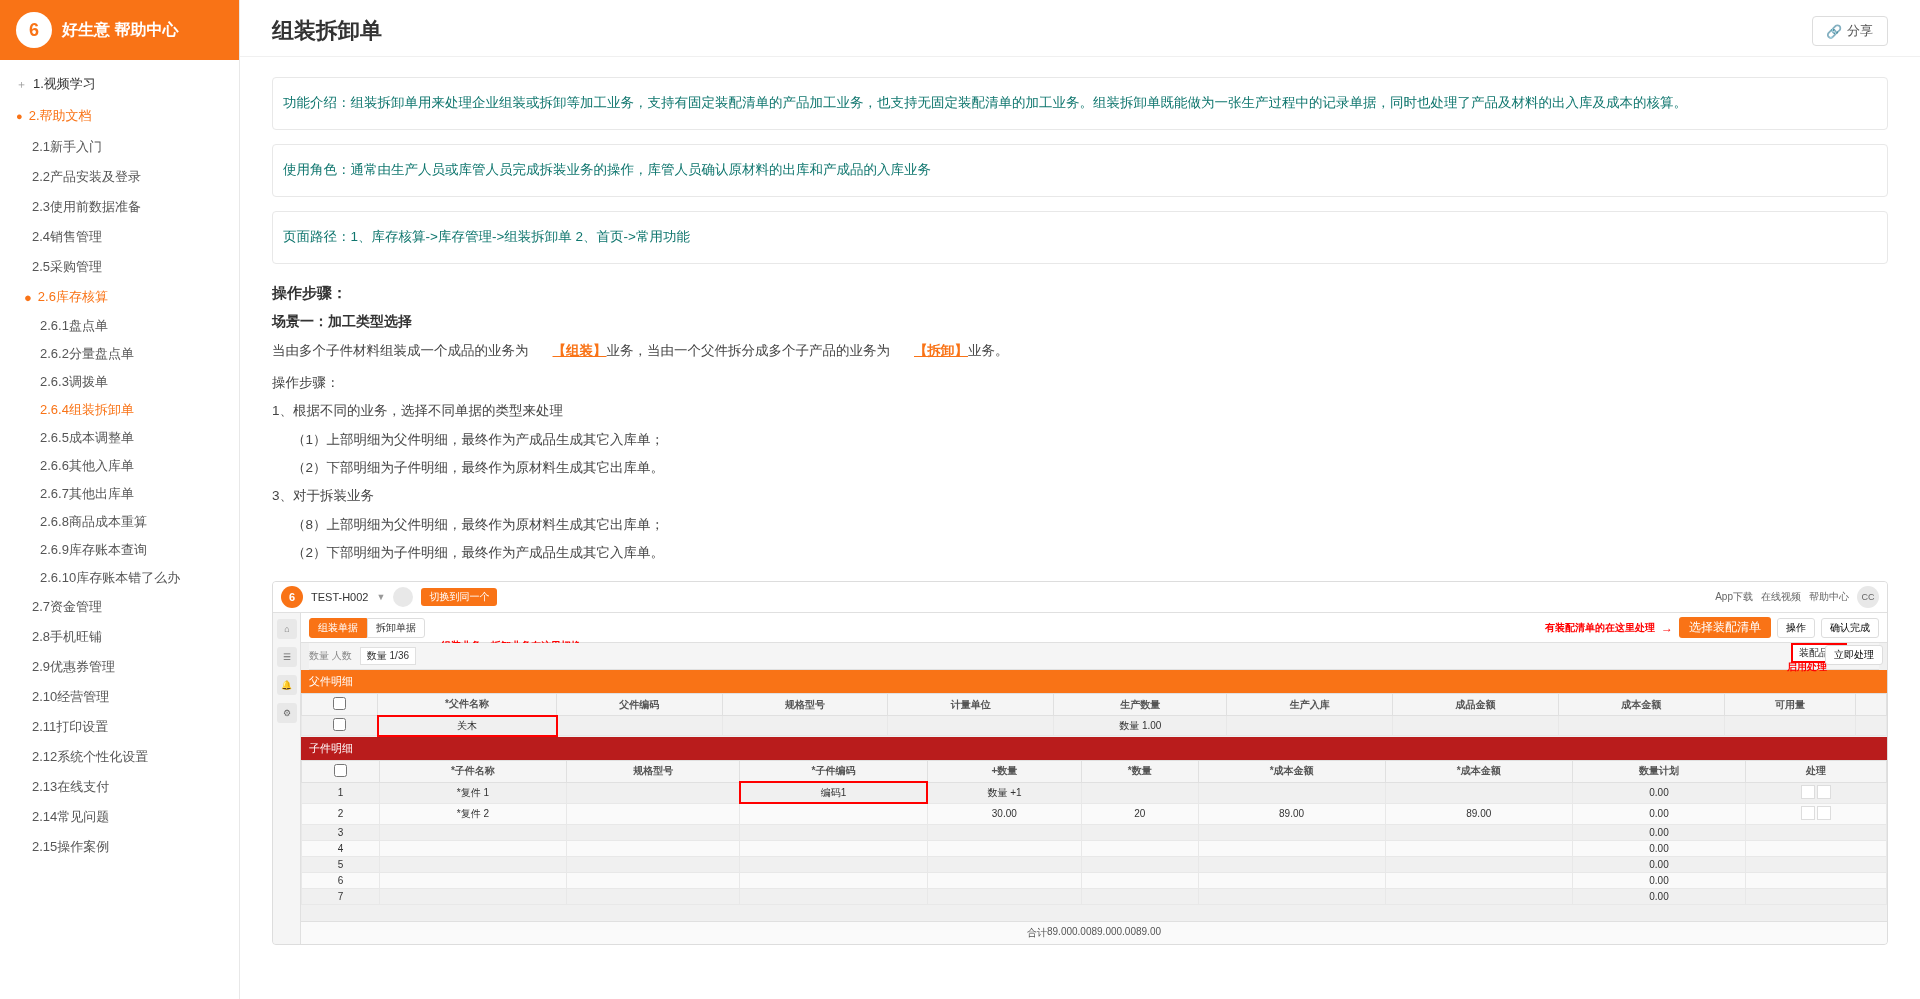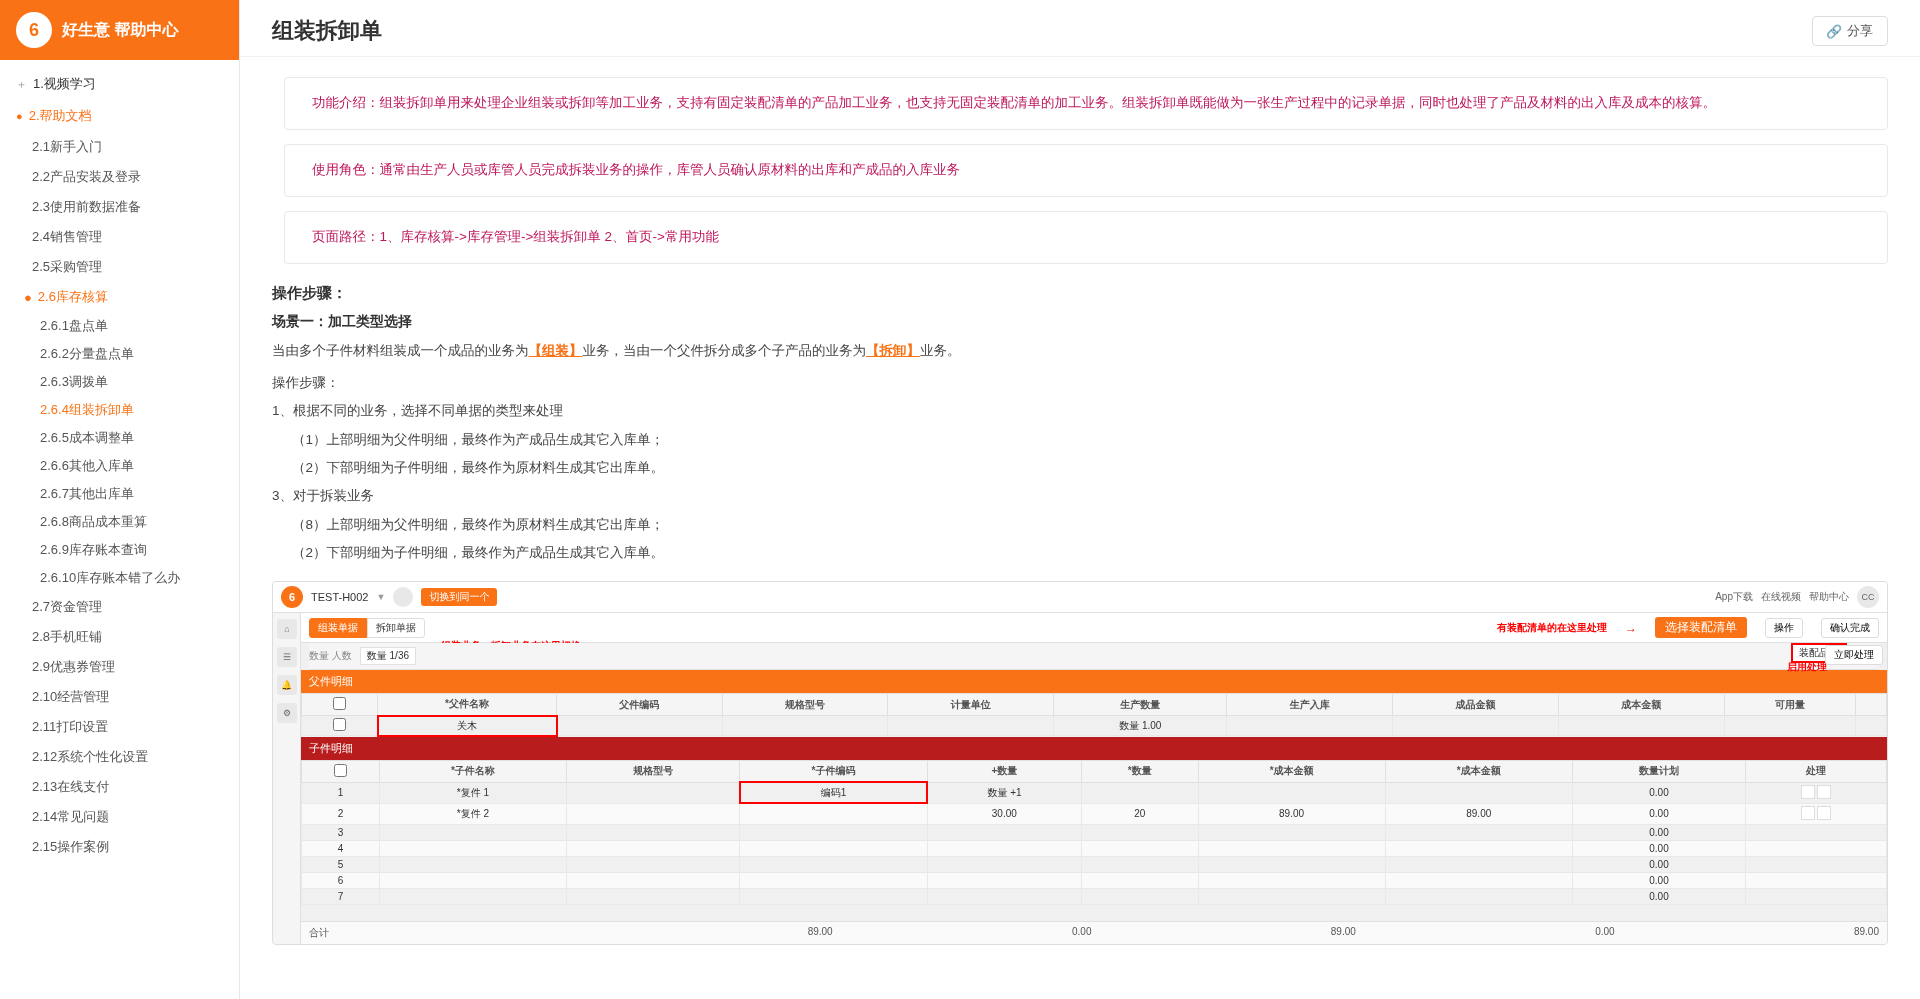--- a/index.html
+++ b/index.html
@@ -146,26 +146,25 @@
       flex: 1;
       overflow-y: auto;
       padding: 20px 32px 40px 32px;
     }
 
     
     .info-box {
       background: #fff;
       border: 1px solid #e8e8e8;
       border-radius: 4px;
-      padding: 14px 27px;
+      padding: 14px 10px;
       margin-bottom: 14px;
       font-size: 13.5px;
       line-height: 1.7;
-      color: #be185d;
-      margin-left: 12px;
+      color: #0f766e;
     }
     .section-heading {
       font-size: 15px;
       font-weight: bold;
       color: #333;
       margin-top: 20px;
       margin-bottom: 10px;
     }
     .sub-heading {
       font-size: 14px;
@@ -173,21 +172,21 @@
       color: #333;
       margin-top: 8px;
       margin-bottom: 8px;
     }
     .content-text {
       font-size: 13.5px;
       line-height: 1.8;
       color: #444;
       margin-bottom: 8px;
     }
-    .bold-link { color: #f97316; font-weight: bold; text-decoration: underline; cursor: pointer; }
+    .bold-link { color: #f97316; font-weight: bold; text-decoration: underline; cursor: pointer; margin-left: 24px; }
     .step-item {
       font-size: 13.5px;
       line-height: 1.8;
       color: #444;
       margin-bottom: 4px;
     }
     .indent-1 { padding-left: 20px; }
 
     
     .screenshot-container {
@@ -298,21 +297,21 @@
     }
     .app-section-header {
       background: #f97316;
       color: #fff;
       padding: 4px 8px;
       font-size: 11px;
       display: flex; align-items: center; gap: 6px;
     }
     .app-footer-row {
       display: flex;
-      justify-content: space-between;
+      justify-content: center;
       padding: 4px 8px;
       font-size: 10px;
       color: #555;
       border-top: 1px solid #e0e0e0;
       background: #fafafa;
     }
     .red-text { color: #f00; font-size: 11px; font-weight: bold; }
     .screenshot-wrapper {
       position: relative;
       width: 100%;
@@ -490,21 +489,21 @@
 
           <div class="app-left-icons">
             <div class="app-left-icon">⌂</div>
             <div class="app-left-icon">☰</div>
             <div class="app-left-icon">🔔</div>
             <div class="app-left-icon">⚙</div>
           </div>
 
           <div class="app-content">
 
-            <div class="app-toolbar" style="background:#fff;padding:4px 8px;display:flex;align-items:center;gap:18px;border-bottom:1px solid #e0e0e0;position:relative;">
+            <div class="app-toolbar" style="background:#fff;padding:4px 8px;display:flex;align-items:center;gap:6px;border-bottom:1px solid #e0e0e0;position:relative;">
               <div class="app-btn-group">
                 <button class="app-btn active">组装单据</button>
                 <button class="app-btn">拆卸单据</button>
               </div>
 
               <span class="red-text" style="position:absolute;left:140px;top:26px;color:#f00;font-size:10px;font-weight:bold;white-space:nowrap;">组装业务、拆卸业务在这里切换</span>
               <div style="flex:1;"></div>
 
               <span class="red-text" style="color:#f00;font-size:10px;font-weight:bold;white-space:nowrap;">有装配清单的在这里处理</span>
               <span style="color:#f00;font-size:12px;">→</span>

